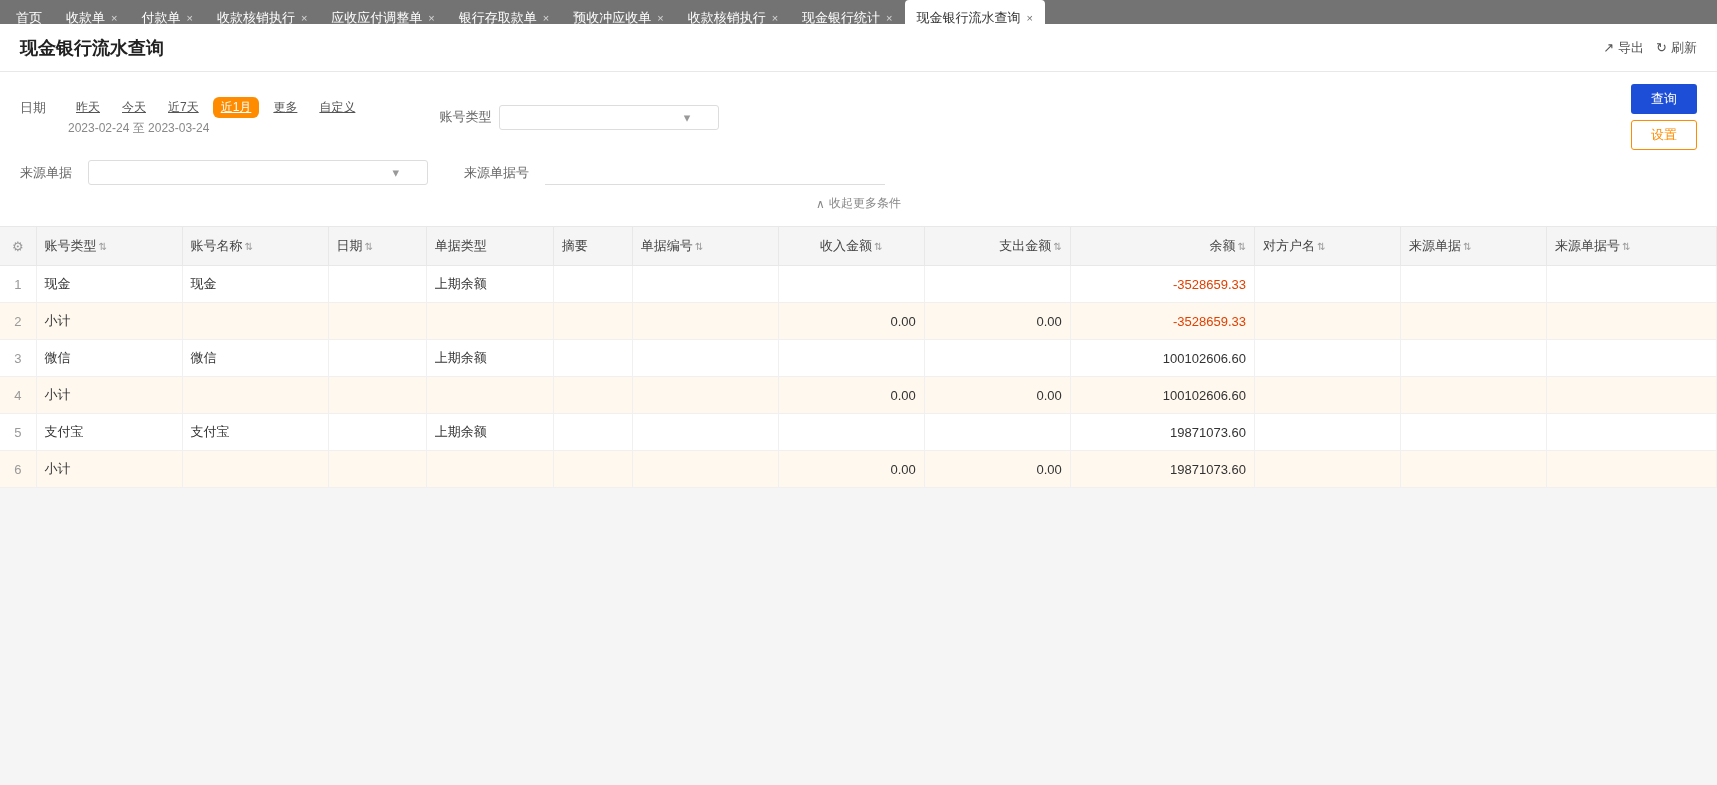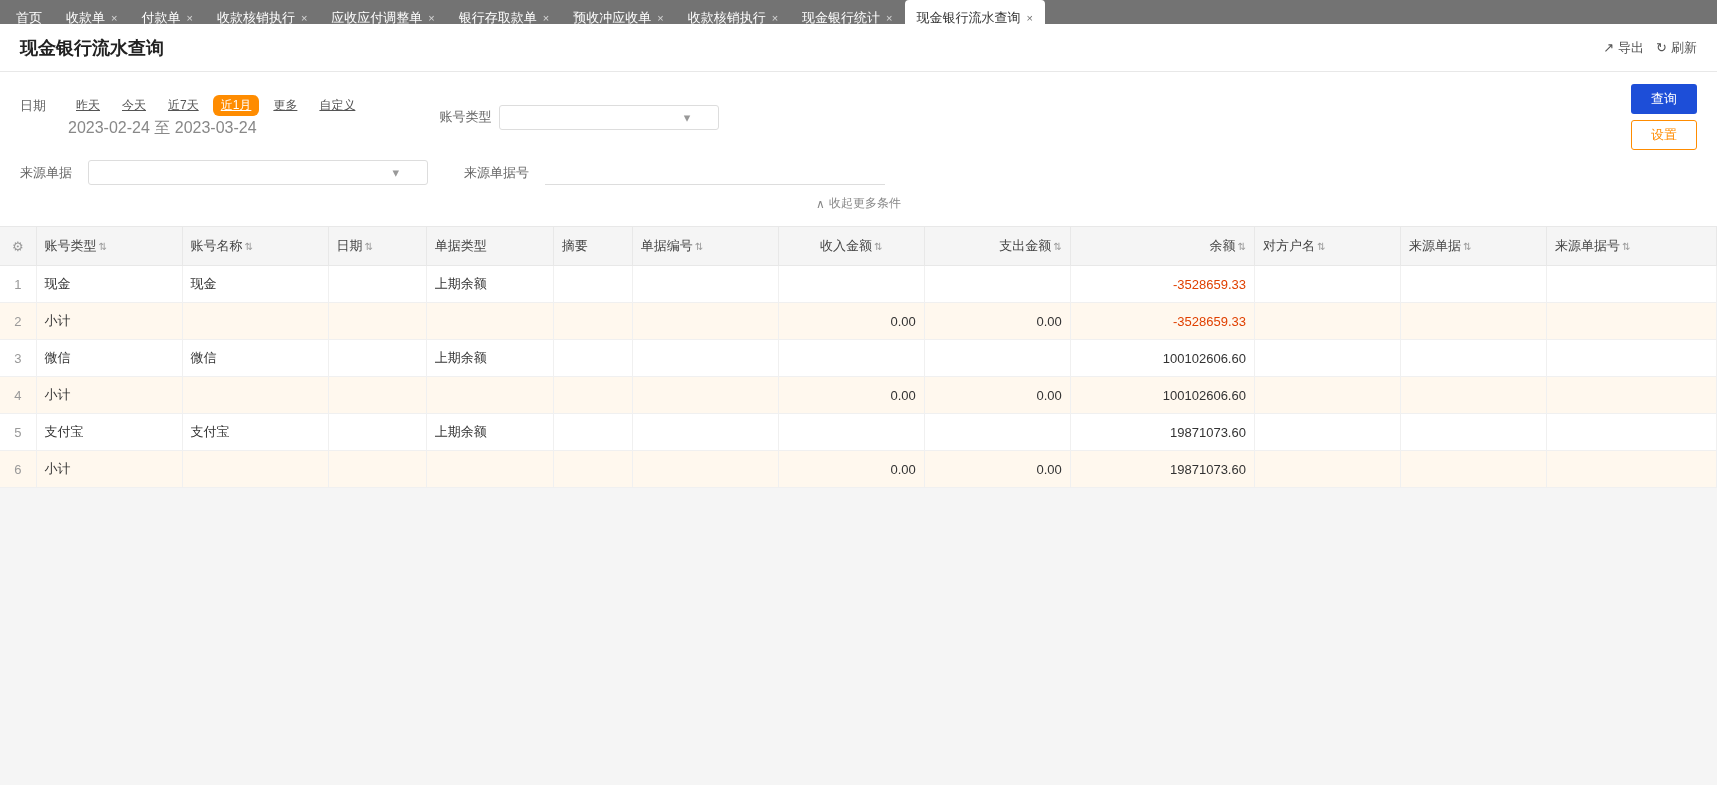--- a/index.html
+++ b/index.html
@@ -94,21 +94,21 @@
       font-size: 12px;
       color: #555;
       text-decoration: underline;
     }
     .date-opt.active {
       background: #ff8c00;
       color: #fff;
       border-radius: 6px;
     }
     .date-range-display {
-      font-size: 16px;
+      font-size: 12px;
       color: #888;
       margin-top: 2px;
     }
     .filter-select {
       border: 1px solid #ddd;
       border-radius: 3px;
       padding: 4px 28px 4px 8px;
       font-size: 13px;
       color: #333;
       background: #fff;

